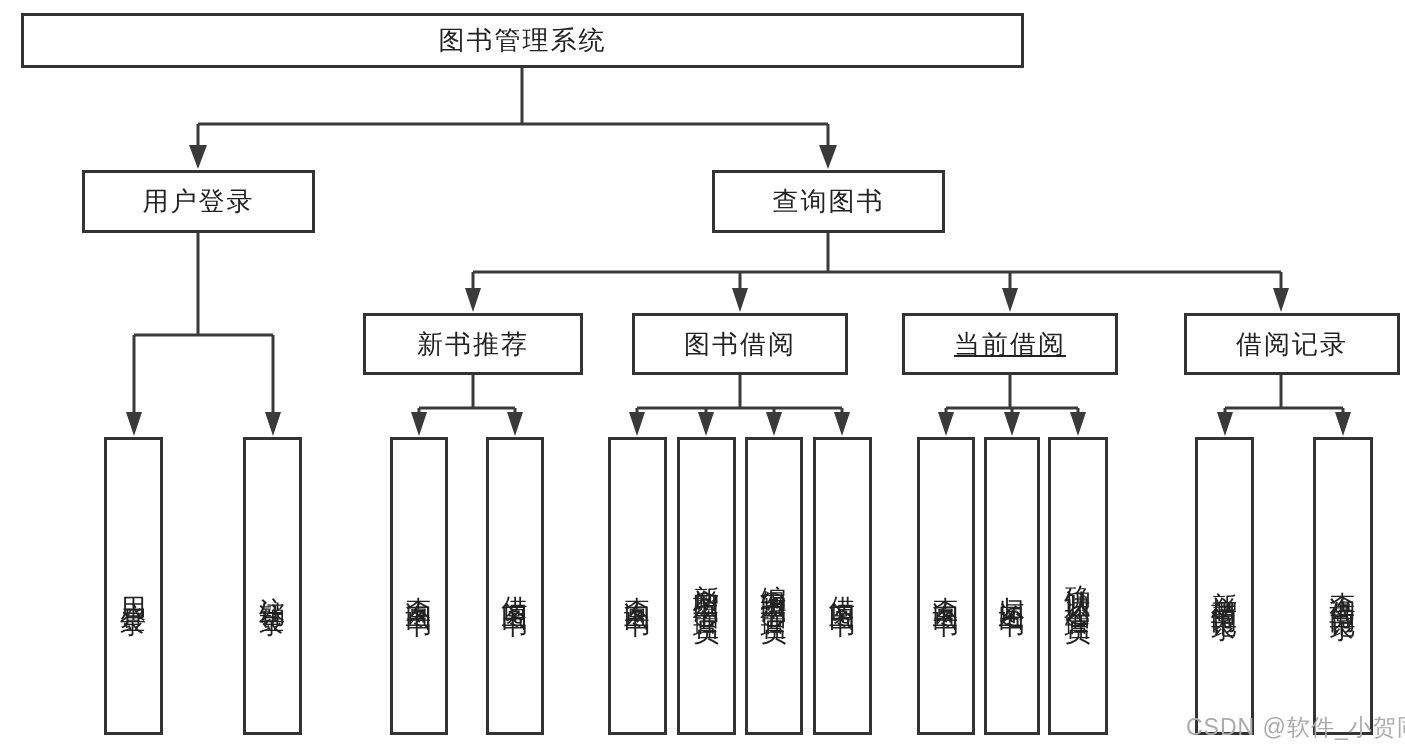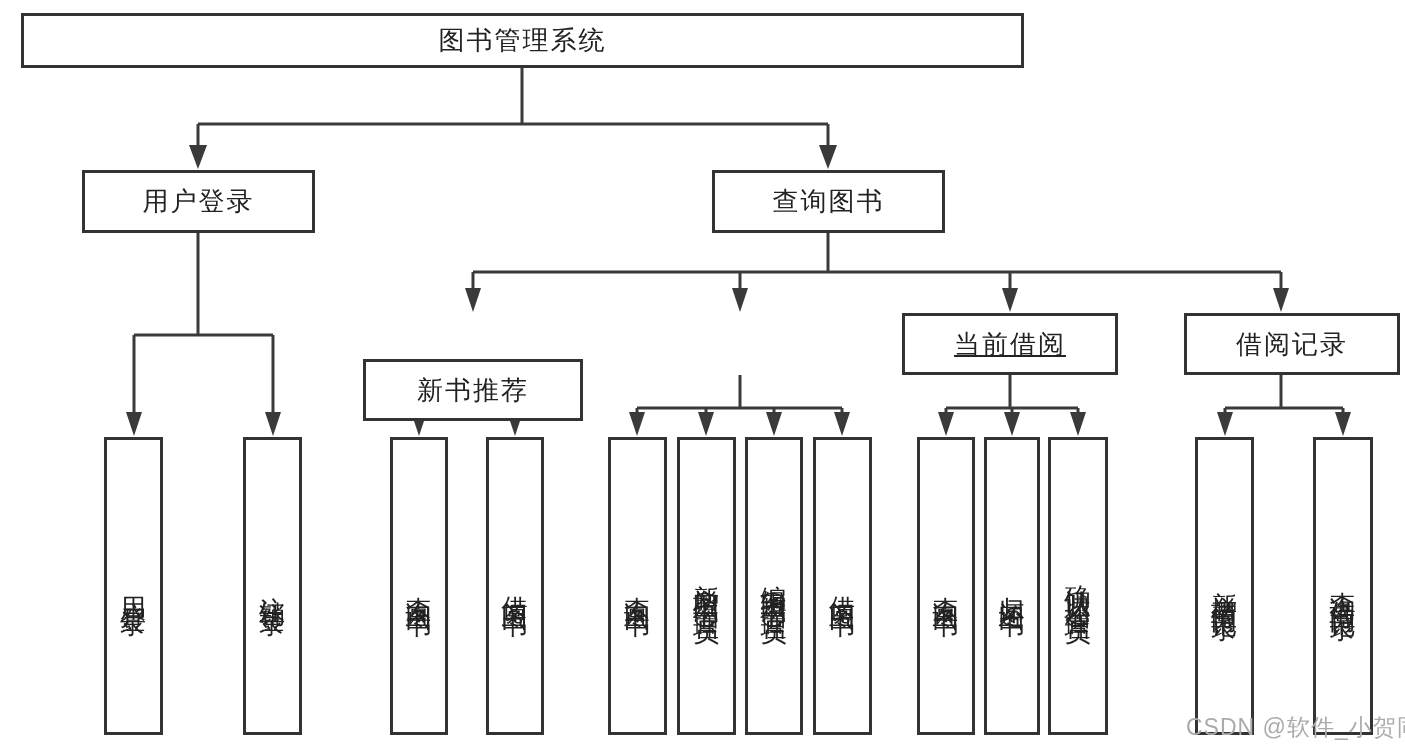--- a/index.html
+++ b/index.html
@@ -36,21 +36,21 @@
     letter-spacing: 5px;
     line-height: 1;
     white-space: nowrap;
   }
   
   .n-root   { left: 21px;  top: 13px;  width: 1003px; height: 55px; }
   
   .n-l2-0   { left: 82px;  top: 170px; width: 233px; height: 63px; }
   .n-l2-1   { left: 712px; top: 170px; width: 233px; height: 63px; }
   
-  .n-l3-0   { left: 363px;  top: 313px; width: 220px; height: 62px; margin-top: 46px; }
+  .n-l3-0   { left: 363px;  top: 313px; width: 220px; height: 62px; }
   .n-l3-1   { left: 632px;  top: 313px; width: 216px; height: 62px; }
   .n-l3-2   { left: 902px;  top: 313px; width: 216px; height: 62px; text-decoration: underline; }
   .n-l3-3   { left: 1184px; top: 313px; width: 216px; height: 62px; }
   
   .leaf { top: 437px; height: 298px; }
   .n-lf-0  { left: 104px;  width: 59px; }
   .n-lf-1  { left: 243px;  width: 59px; }
   .n-lf-2  { left: 390px;  width: 58px; }
   .n-lf-3  { left: 486px;  width: 58px; }
   .n-lf-4  { left: 608px;  width: 59px; }
@@ -128,20 +128,23 @@
   <div class="box n-l2-0">
     <span>用户登录</span>
   </div>
   <div class="box n-l2-1">
     <span>查询图书</span>
   </div>
 
   <div class="box n-l3-0">
     <span>新书推荐</span>
   </div>
+  <div class="box n-l3-1">
+    <span>图书借阅</span>
+  </div>
   <div class="box n-l3-2">
     <span>当前借阅</span>
   </div>
   <div class="box n-l3-3">
     <span>借阅记录</span>
   </div>
 
   <div class="box leaf n-lf-0">
     <span>用户登录</span>
   </div>

